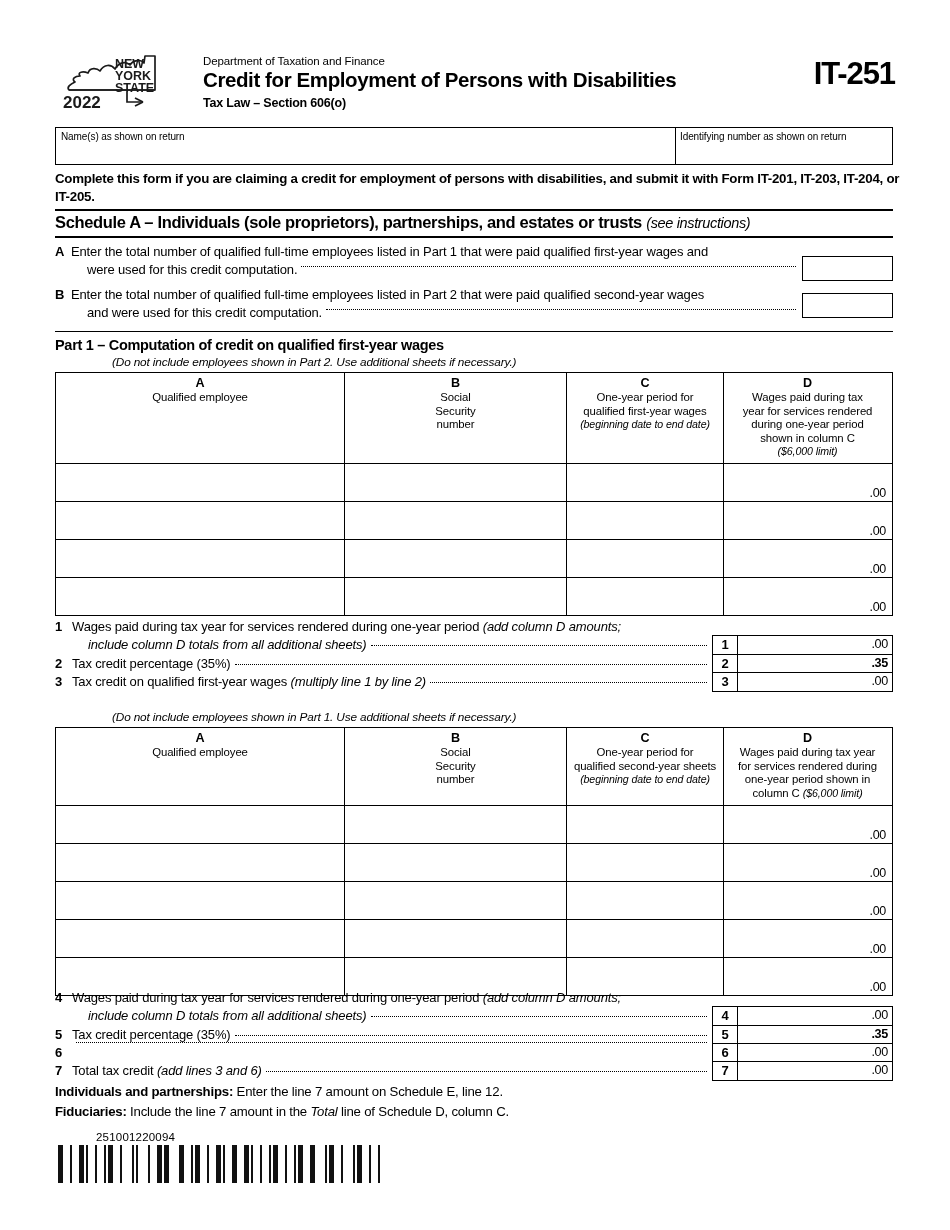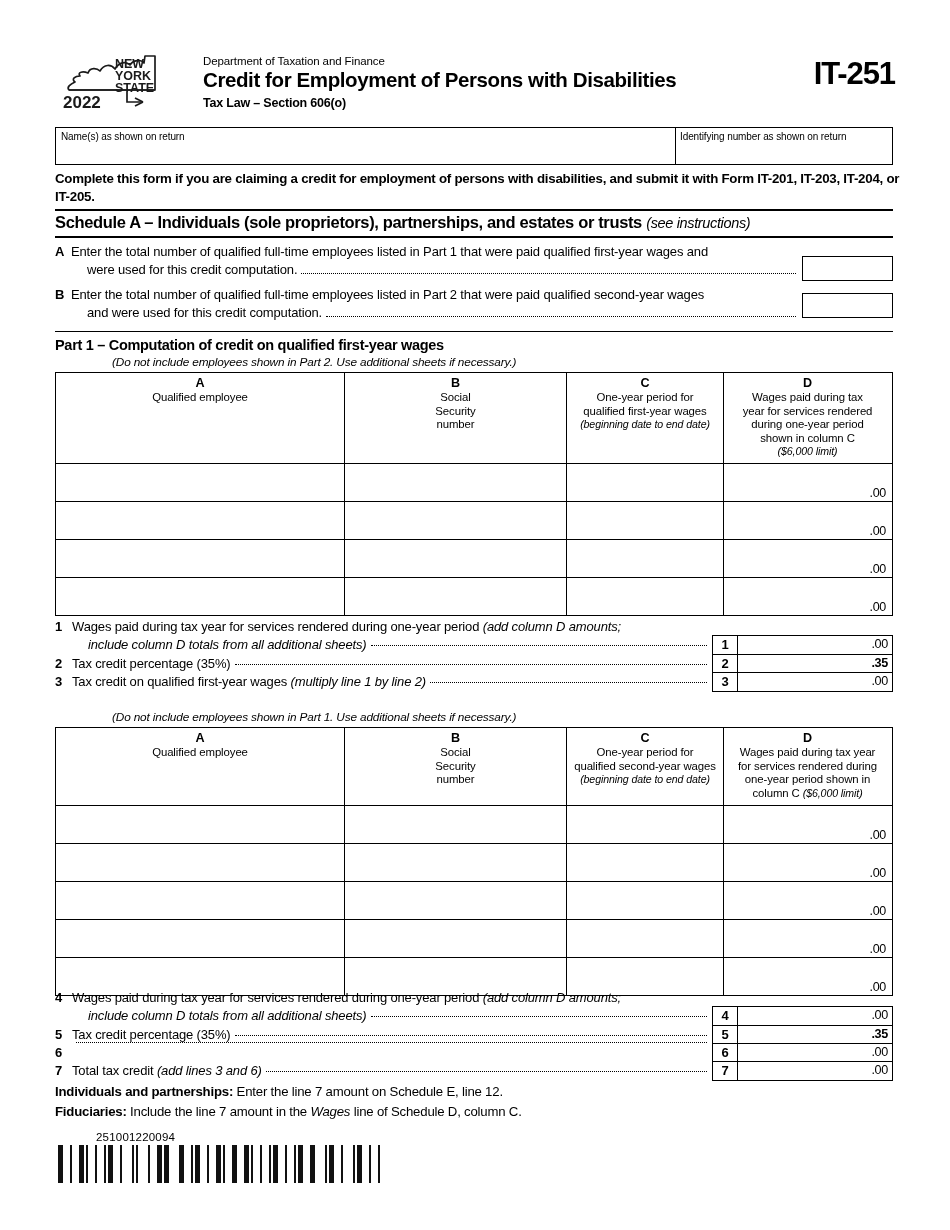--- a/index.html
+++ b/index.html
@@ -154,21 +154,21 @@
     left: 16px;
     top: 0px;
     width: 760px;
   }
   .ab-row2 {
     position: absolute;
     left: 32px;
     top: 18px;
     width: 712px;
     display: flex;
-    align-items: flex-end;
+    align-items: center;
   }
   .leader {
     flex: 1 1 auto;
     border-bottom: 1.6px dotted #000;
     margin: 0 3px 0 4px;
     position: relative;
     top: -3px;
     height: 0;
   }
   .ab-input {
@@ -508,21 +508,21 @@
       </div>
       <div class="cell cell-b">
         <span class="col-letter">B</span>
         <span>Social</span><br>
         <span>Security</span><br>
         <span>number</span>
       </div>
       <div class="cell cell-c">
         <span class="col-letter">C</span>
         <span>One-year period for</span><br>
-        <span>qualified second-year wages</span><br>
+        <span>qualified second-year sheets</span><br>
         <span class="col-ital">(beginning date to end date)</span>
       </div>
       <div class="cell cell-d">
         <span class="col-letter">D</span>
         <span>Wages paid during tax year</span><br>
         <span>for services rendered during</span><br>
         <span>one-year period shown in</span><br>
         <span>column C </span><span class="col-ital">($6,000 limit)</span>
       </div>
     </div>
@@ -616,21 +616,21 @@
   </div>
   <div class="amt-box" style="top:1061px;">
     <span class="idx">7</span>
     <span class="val">.00</span>
   </div>
 
   <div class="foot-note" style="top:1084px;">
     <b>Individuals and partnerships:</b><span> Enter the line 7 amount on Schedule E, line 12.</span>
   </div>
   <div class="foot-note" style="top:1104px;">
-    <b>Fiduciaries:</b><span> Include the line 7 amount in the </span><span class="ital">Wages</span><span> line of Schedule D, column C.</span>
+    <b>Fiduciaries:</b><span> Include the line 7 amount in the </span><span class="ital">Total</span><span> line of Schedule D, column C.</span>
   </div>
 
   <div class="barcode-num">251001220094</div>
   <div class="barcode" id="barcode">
       <i style="width: 5px; background: rgb(17, 17, 17);"></i>
       <i style="width: 2px; background: rgb(255, 255, 255);"></i>
       <i style="width: 2px; background: rgb(255, 255, 255);"></i>
       <i style="width: 3px; background: rgb(255, 255, 255);"></i>
       <i style="width: 2px; background: rgb(17, 17, 17);"></i>
       <i style="width: 2px; background: rgb(255, 255, 255);"></i>

